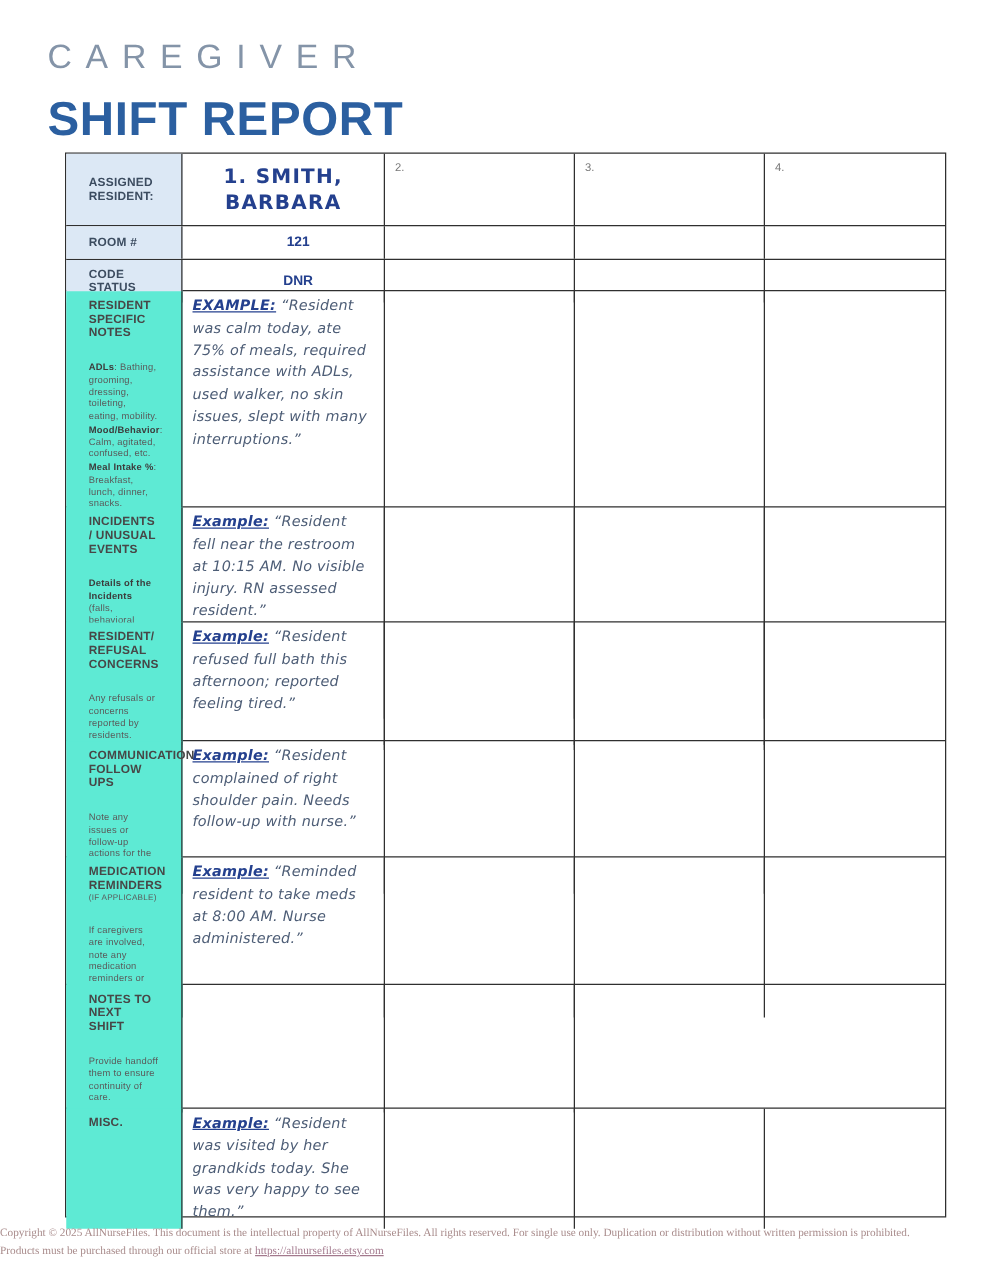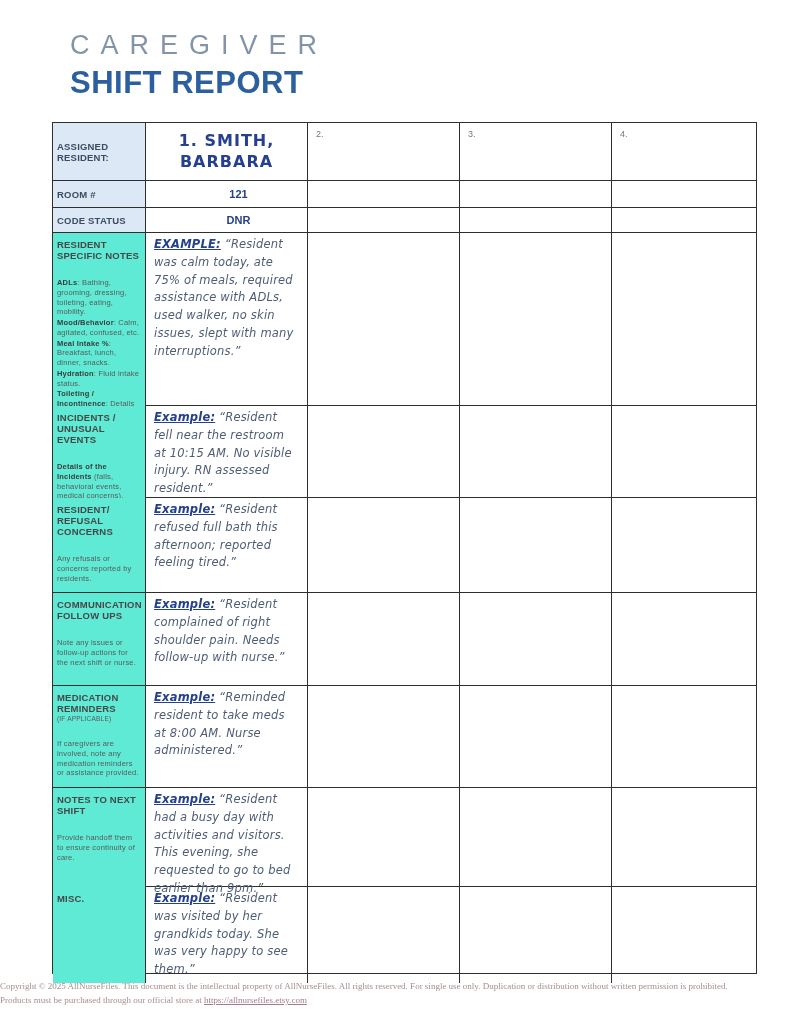--- a/index.html
+++ b/index.html
@@ -6,28 +6,28 @@
   html,body { background:#ffffff; }
   body {
     width:795px; height:1024px;
     font-family:"Liberation Sans", sans-serif;
     position:relative;
     overflow:hidden;
   }
   .page { position:absolute; inset:0; }
 
   
-  .title-block { position:absolute; left:70px; top:30px; }
+  .title-block { position:absolute; left:38px; top:30px; }
   .title-line1 {
     font-size:27px; font-weight:400; letter-spacing:11px;
     color:#8494a8;
   }
   .title-line2 {
-    font-size:31px; font-weight:bold; letter-spacing:0.5px;
-    color:#2b5fa0; margin-top:4px;
+    font-size:38px; font-weight:bold; letter-spacing:0.5px;
+    color:#2b5fa0; margin-top:14px;
   }
 
   .info-table {
     position:absolute; left:300px; top:30px; width:457px;
     border:1.5px solid #2f2f2f;
   }
   .info-row { display:flex; height:24px; border-bottom:1.5px solid #2f2f2f; }
   .info-row:last-child { border-bottom:none; }
   .info-label {
     width:163px; background:#f2f2f2; border-right:1.5px solid #2f2f2f;
@@ -39,21 +39,21 @@
   
   .main-table {
     position:absolute; left:52px; top:122px; width:705px;
     border:1.5px solid #2f2f2f;
     background:#fff;
   }
   .trow { display:grid; grid-template-columns:93px 162px 152px 152px 1fr; border-bottom:1px solid #2f2f2f; }
   .trow:last-child { border-bottom:none; }
   .lbl {
     border-right:1px solid #2f2f2f;
-    padding:6px 4px;
+    padding:6px 18px;
     font-size:9.5px; font-weight:bold; color:#3c4c60;
     letter-spacing:0.2px;
   }
   .lbl.blue { background:#dce8f5; display:flex; flex-direction:column; justify-content:center; }
   .lbl.gray { background:#5eead4; color:#474747; }
   .lbl .sub { font-weight:normal; font-size:7.5px; color:#5a5a5a; line-height:1.3; margin-top:17px; }
   .lbl .sub div { margin-bottom:1px; }
   .lbl .sub div.gap { margin-top:8px; }
   .lbl .sub b { color:#3c3c3c; }
   .lbl .suffix { font-weight:normal; font-size:6.5px; color:#5a5a5a; margin-top:1px; }
@@ -207,21 +207,20 @@
       <div class="cell"></div>
     </div>
 
     <div class="trow" style="height:99px">
       <div class="lbl gray">
         <span>NOTES TO NEXT SHIFT</span>
         <div class="sub">
             <div>Provide handoff them to ensure continuity of care.</div>
           </div>
       </div>
-      <div class="cell hand"><span class="ex">Example:</span><span> “Resident had a busy day with activities and visitors. This evening, she requested to go to bed earlier than 9pm.”</span></div>
       <div class="cell"></div>
       <div class="cell"></div>
       <div class="cell"></div>
     </div>
 
     <div class="trow" style="height:86px">
       <div class="lbl gray">
         <span>MISC.</span>
       </div>
       <div class="cell hand"><span class="ex">Example:</span><span> “Resident was visited by her grandkids today. She was very happy to see them.”</span></div>

